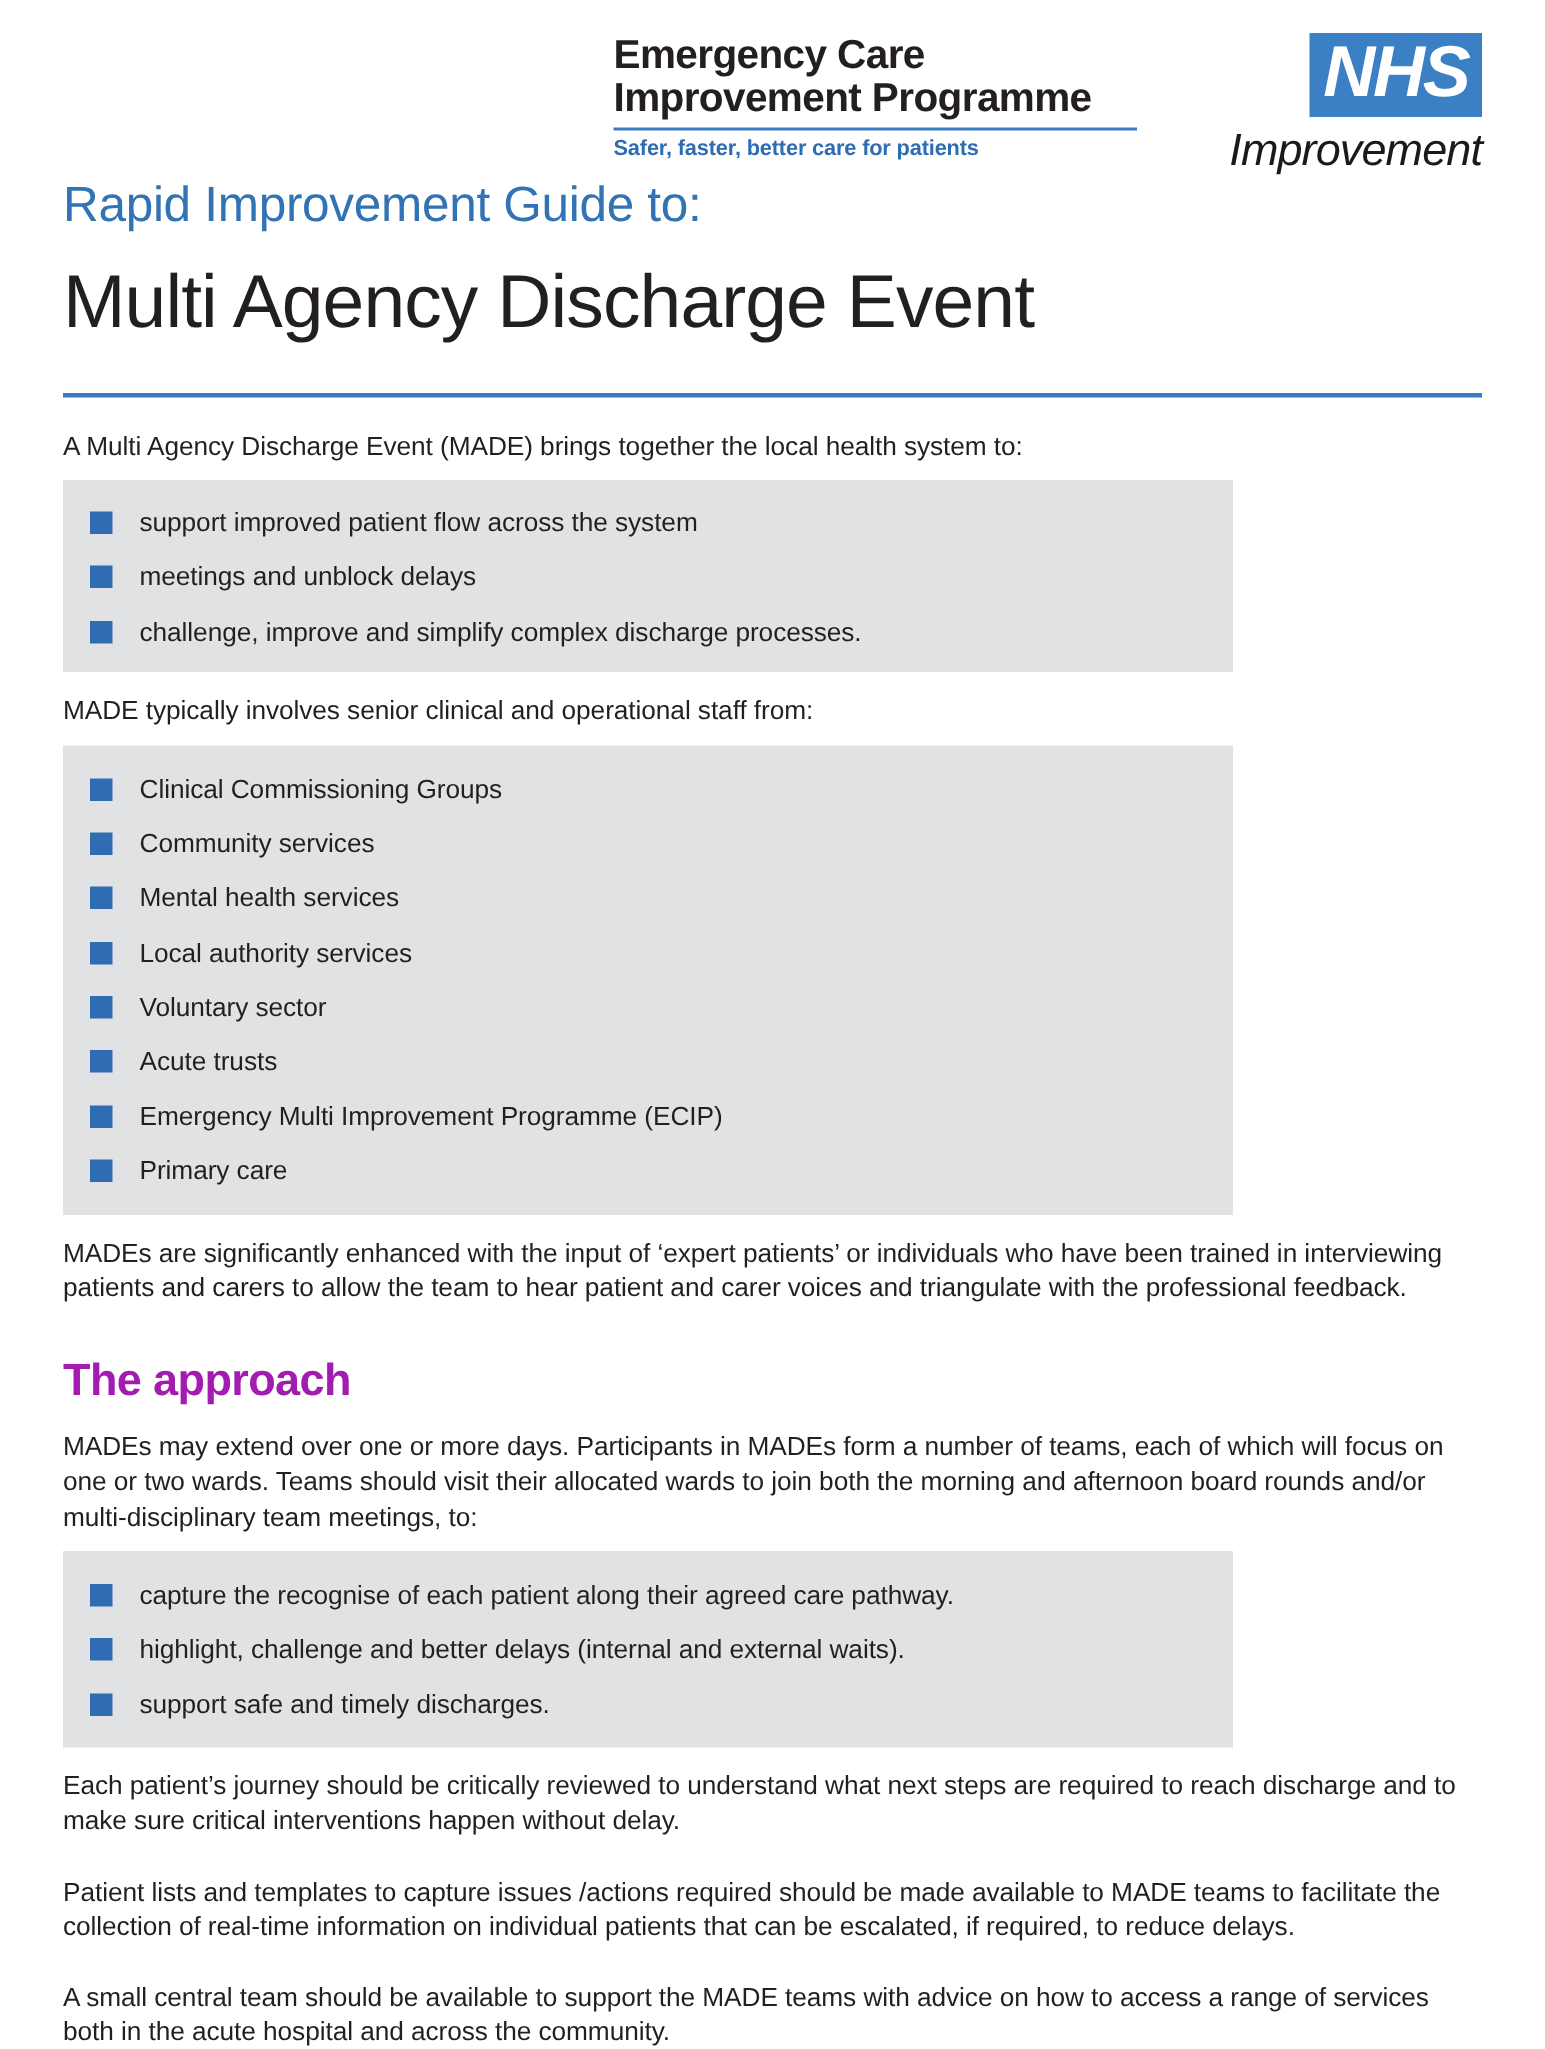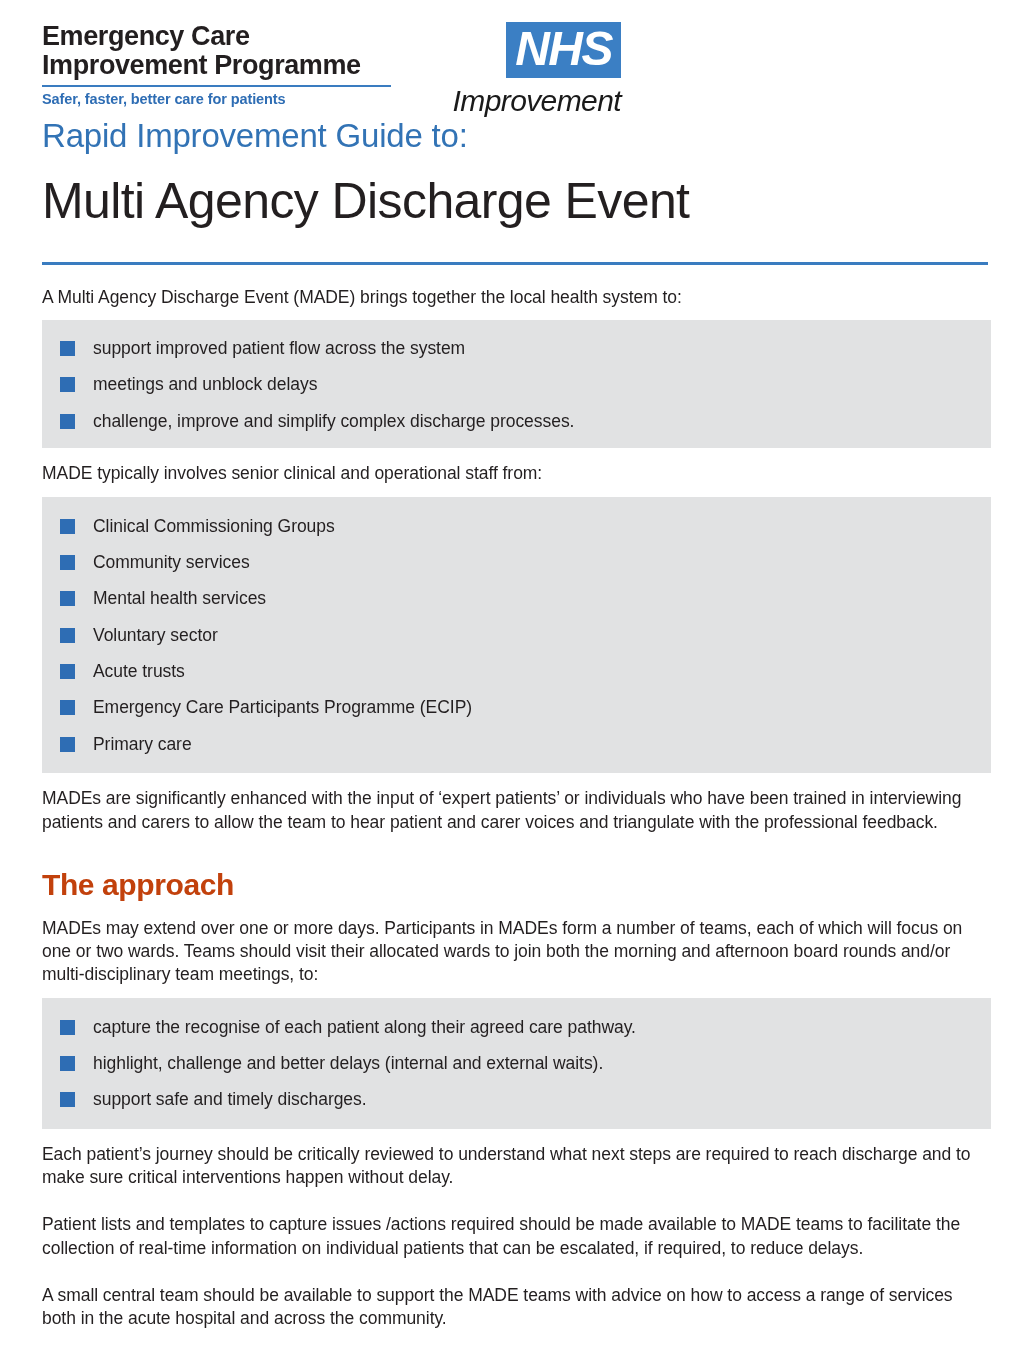--- a/index.html
+++ b/index.html
@@ -23,21 +23,21 @@
     height: 1366px;
     padding: 0 42px;
   }
 
   
   .header {
     position: relative;
     height: 118px;
     display: flex;
     align-items: flex-start;
-    justify-content: flex-start;
+    justify-content: flex-end;
   }
 
   .brand {
     padding-top: 22px;
   }
   .brand-line1,
   .brand-line2 {
     font-size: 27px;
     font-weight: bold;
     letter-spacing: -0.4px;
@@ -122,21 +122,21 @@
     letter-spacing: -0.05px;
   }
   p.body-text.tight { margin-bottom: 11px; }
   p.body-text.gap-after { margin-bottom: 24px; }
 
   
   .bullet-box {
     background: #e1e2e3;
     padding: 18px 8px 18px 18px;
     margin: 0 0 14px 0;
-    width: 949px;
+    width: 780px;
   }
   .bullet-box.b1 { padding-top: 17px; padding-bottom: 16px; }
   .bullet-row {
     display: flex;
     align-items: flex-start;
     margin-bottom: 14px;
   }
   .bullet-row:last-child { margin-bottom: 0; }
   .bullet-sq {
     width: 15px;
@@ -150,21 +150,21 @@
     font-size: 17.5px;
     line-height: 1.28;
     color: #231f20;
     letter-spacing: -0.05px;
   }
 
   
   h2.section-heading {
     font-size: 30px;
     font-weight: bold;
-    color: #c2410c;
+    color: #a21caf;
     margin: 34px 0 16px 0;
     letter-spacing: -0.4px;
     line-height: 1.1;
   }
 </style>
 </head>
 <body>
 
 <div class="page">
 
@@ -215,29 +215,33 @@
     <div class="bullet-row">
       <span class="bullet-sq"></span>
       <span class="bullet-text">Community services</span>
     </div>
     <div class="bullet-row">
       <span class="bullet-sq"></span>
       <span class="bullet-text">Mental health services</span>
     </div>
     <div class="bullet-row">
       <span class="bullet-sq"></span>
+      <span class="bullet-text">Local authority services</span>
+    </div>
+    <div class="bullet-row">
+      <span class="bullet-sq"></span>
       <span class="bullet-text">Voluntary sector</span>
     </div>
     <div class="bullet-row">
       <span class="bullet-sq"></span>
       <span class="bullet-text">Acute trusts</span>
     </div>
     <div class="bullet-row">
       <span class="bullet-sq"></span>
-      <span class="bullet-text">Emergency Care Participants Programme (ECIP)</span>
+      <span class="bullet-text">Emergency Multi Improvement Programme (ECIP)</span>
     </div>
     <div class="bullet-row">
       <span class="bullet-sq"></span>
       <span class="bullet-text">Primary care</span>
     </div>
   </div>
 
   <p class="body-text">MADEs are significantly enhanced with the input of ‘expert patients’ or individuals who have been trained in interviewing patients and carers to allow the team to hear patient and carer voices and triangulate with the professional feedback.</p>
 
   <h2 class="section-heading">The approach</h2>

